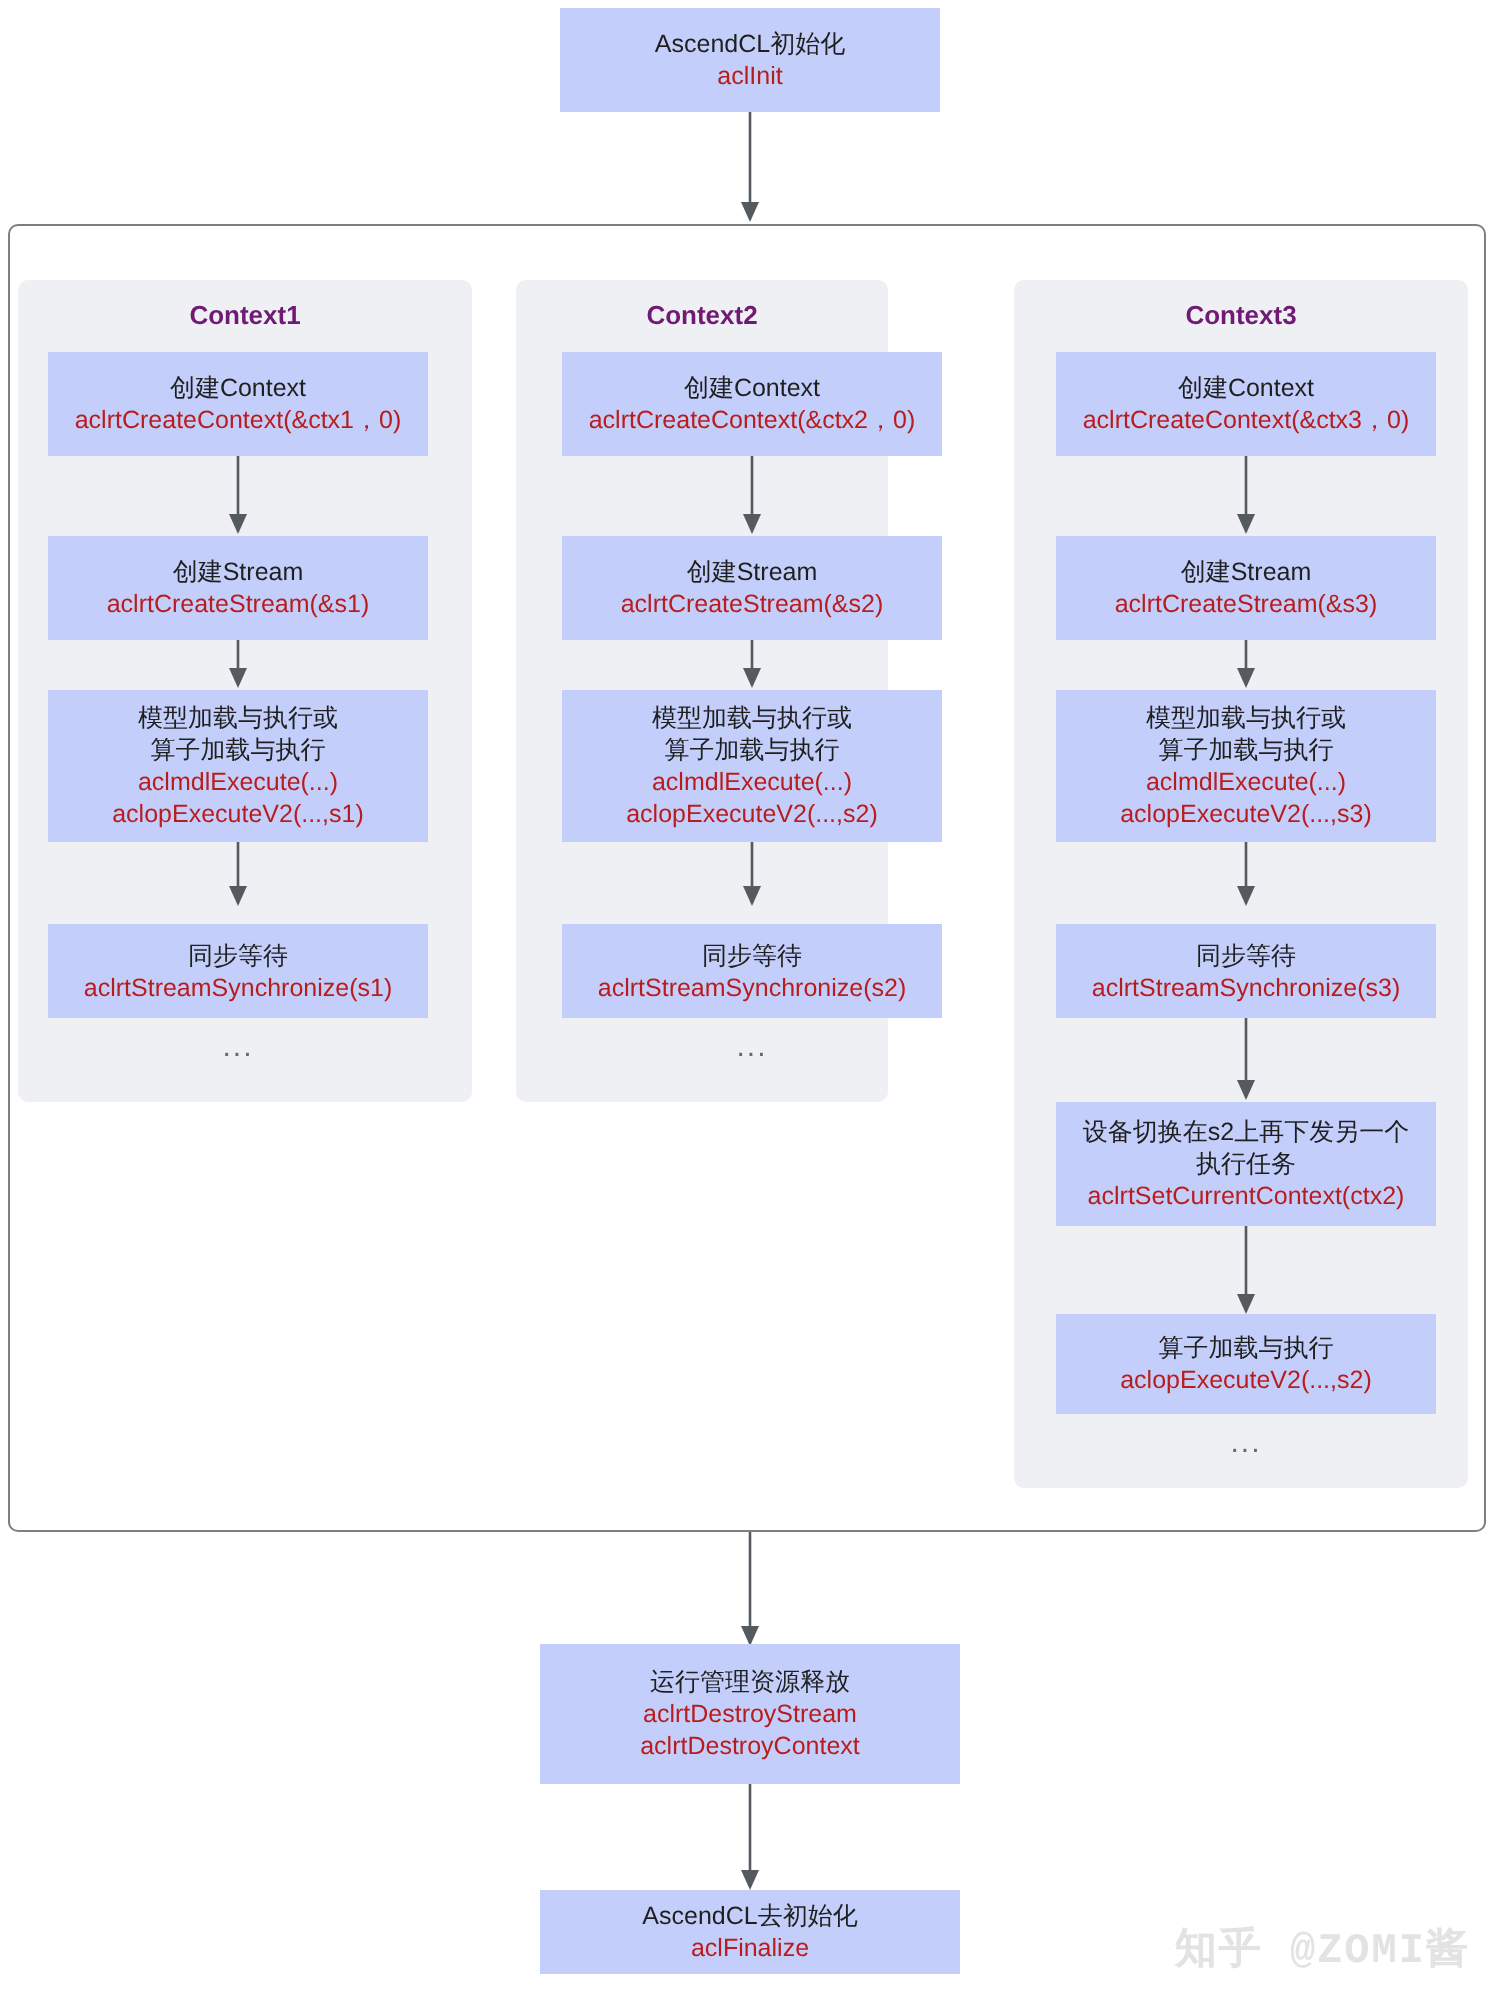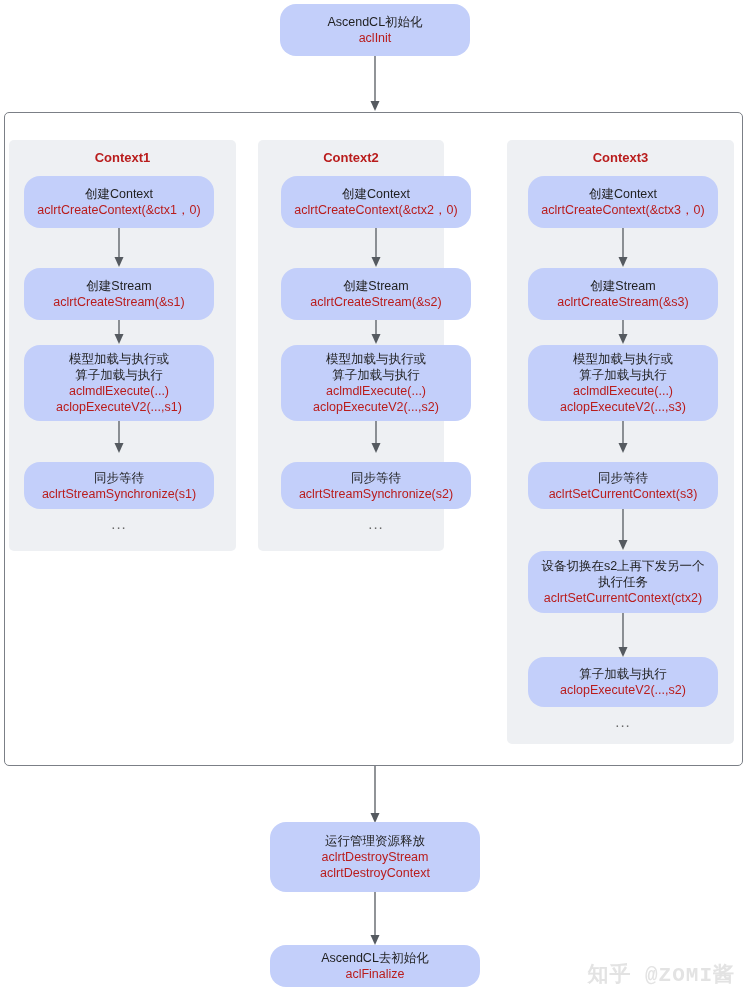--- a/index.html
+++ b/index.html
@@ -18,21 +18,21 @@
     height: 1002px;
     background: #ffffff;
     overflow: hidden;
   }
 
   
   .node {
     position: absolute;
     box-sizing: border-box;
     background: #c3cffa;
-    border-radius: 16px;
+    border-radius: 0;
     display: flex;
     flex-direction: column;
     align-items: center;
     justify-content: center;
     text-align: center;
     line-height: 1.28;
     padding: 4px 6px;
   }
   .node .zh {
     color: #1f1f1f;
@@ -60,21 +60,21 @@
     box-sizing: border-box;
     background: #eef0f3;
     border-radius: 5px;
   }
   .ctx-title {
     position: absolute;
     width: 100%;
     text-align: center;
     font-size: 13px;
     font-weight: bold;
-    color: #b91c1c;
+    color: #701a75;
     top: 10px;
     left: 0;
   }
   .ellipsis {
     position: absolute;
     text-align: center;
     font-size: 15px;
     color: #6a6a6a;
     letter-spacing: 1px;
     width: 40px;
@@ -230,21 +230,21 @@
     <div class="api">aclmdlExecute(...)</div>
     <div class="api">aclopExecuteV2(...,s3)</div>
   </div>
   <svg class="arrow" style="left:617px; top:421px; width:12px; height:33px;" viewBox="0 0 12 33">
     <line x1="6" y1="0" x2="6" y2="24"></line>
     <polygon points="6,32 1.5,22 10.5,22"></polygon>
   </svg>
 
   <div class="node" style="left:528px; top:462px; width:190px; height:47px;">
     <div class="zh">同步等待</div>
-    <div class="api">aclrtSetCurrentContext(s3)</div>
+    <div class="api">aclrtStreamSynchronize(s3)</div>
   </div>
   <svg class="arrow" style="left:617px; top:509px; width:12px; height:42px;" viewBox="0 0 12 42">
     <line x1="6" y1="0" x2="6" y2="33"></line>
     <polygon points="6,41 1.5,31 10.5,31"></polygon>
   </svg>
 
   <div class="node" style="left:528px; top:551px; width:190px; height:62px;">
     <div class="zh">设备切换在s2上再下发另一个</div>
     <div class="zh">执行任务</div>
     <div class="api">aclrtSetCurrentContext(ctx2)</div>

